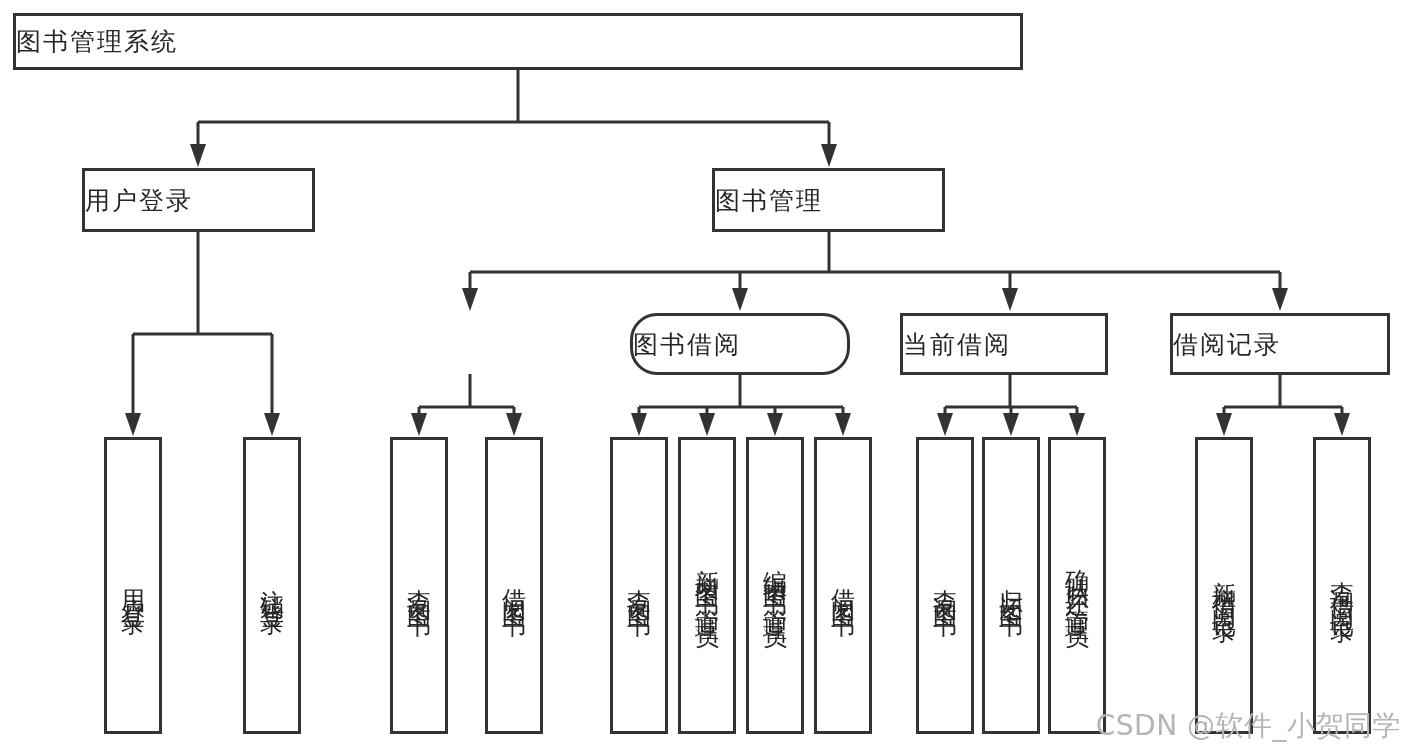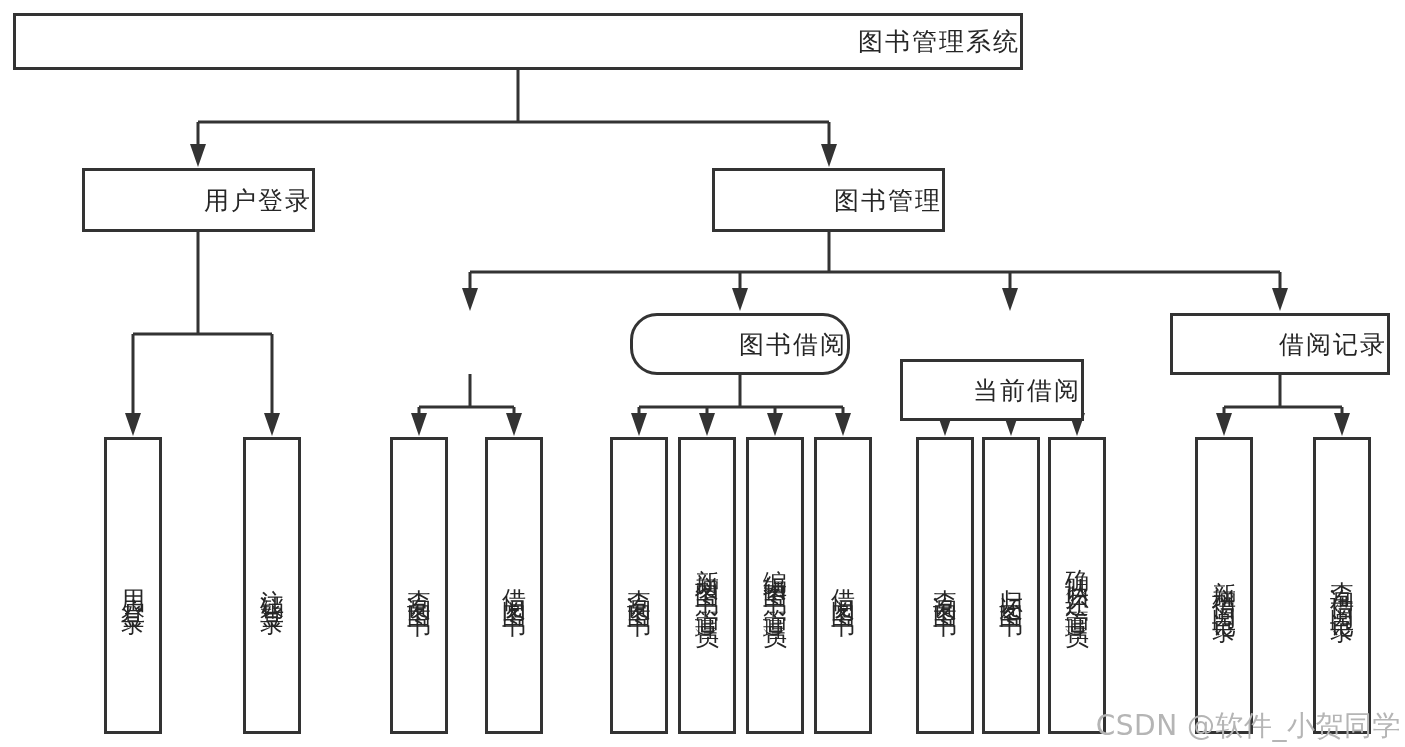--- a/index.html
+++ b/index.html
@@ -17,21 +17,21 @@
     left: 0; top: 0;
     width: 1405px; height: 747px;
   }
   .hnode {
     position: absolute;
     box-sizing: border-box;
     border: 3px solid #333333;
     background: #ffffff;
     display: flex;
     align-items: center;
-    justify-content: flex-end;
+    justify-content: flex-start;
   }
   .hnode span {
     font-size: 25px;
     letter-spacing: 2px;
     white-space: nowrap;
     color: #262626;
   }
   .vnode {
     position: absolute;
     box-sizing: border-box;
@@ -132,21 +132,21 @@
   <div class="hnode" style="left:82px; top:168px; width:233px; height:64px;">
     <span>用户登录</span>
   </div>
   <div class="hnode" style="left:712px; top:168px; width:233px; height:64px;font-family:Liberation Serif, serif;">
     <span>图书管理</span>
   </div>
 
   <div class="hnode" style="left:630px; top:313px; width:220px; height:62px;border-radius:27px;">
     <span>图书借阅</span>
   </div>
-  <div class="hnode" style="left:900px; top:313px; width:184px; height:62px;margin-top:46px;">
+  <div class="hnode" style="left:900px; top:313px; width:208px; height:62px;">
     <span>当前借阅</span>
   </div>
   <div class="hnode" style="left:1170px; top:313px; width:220px; height:62px;">
     <span>借阅记录</span>
   </div>
 
   <div class="vnode" style="left:104px;">
     <span>用户登录</span>
   </div>
   <div class="vnode" style="left:243px;">

